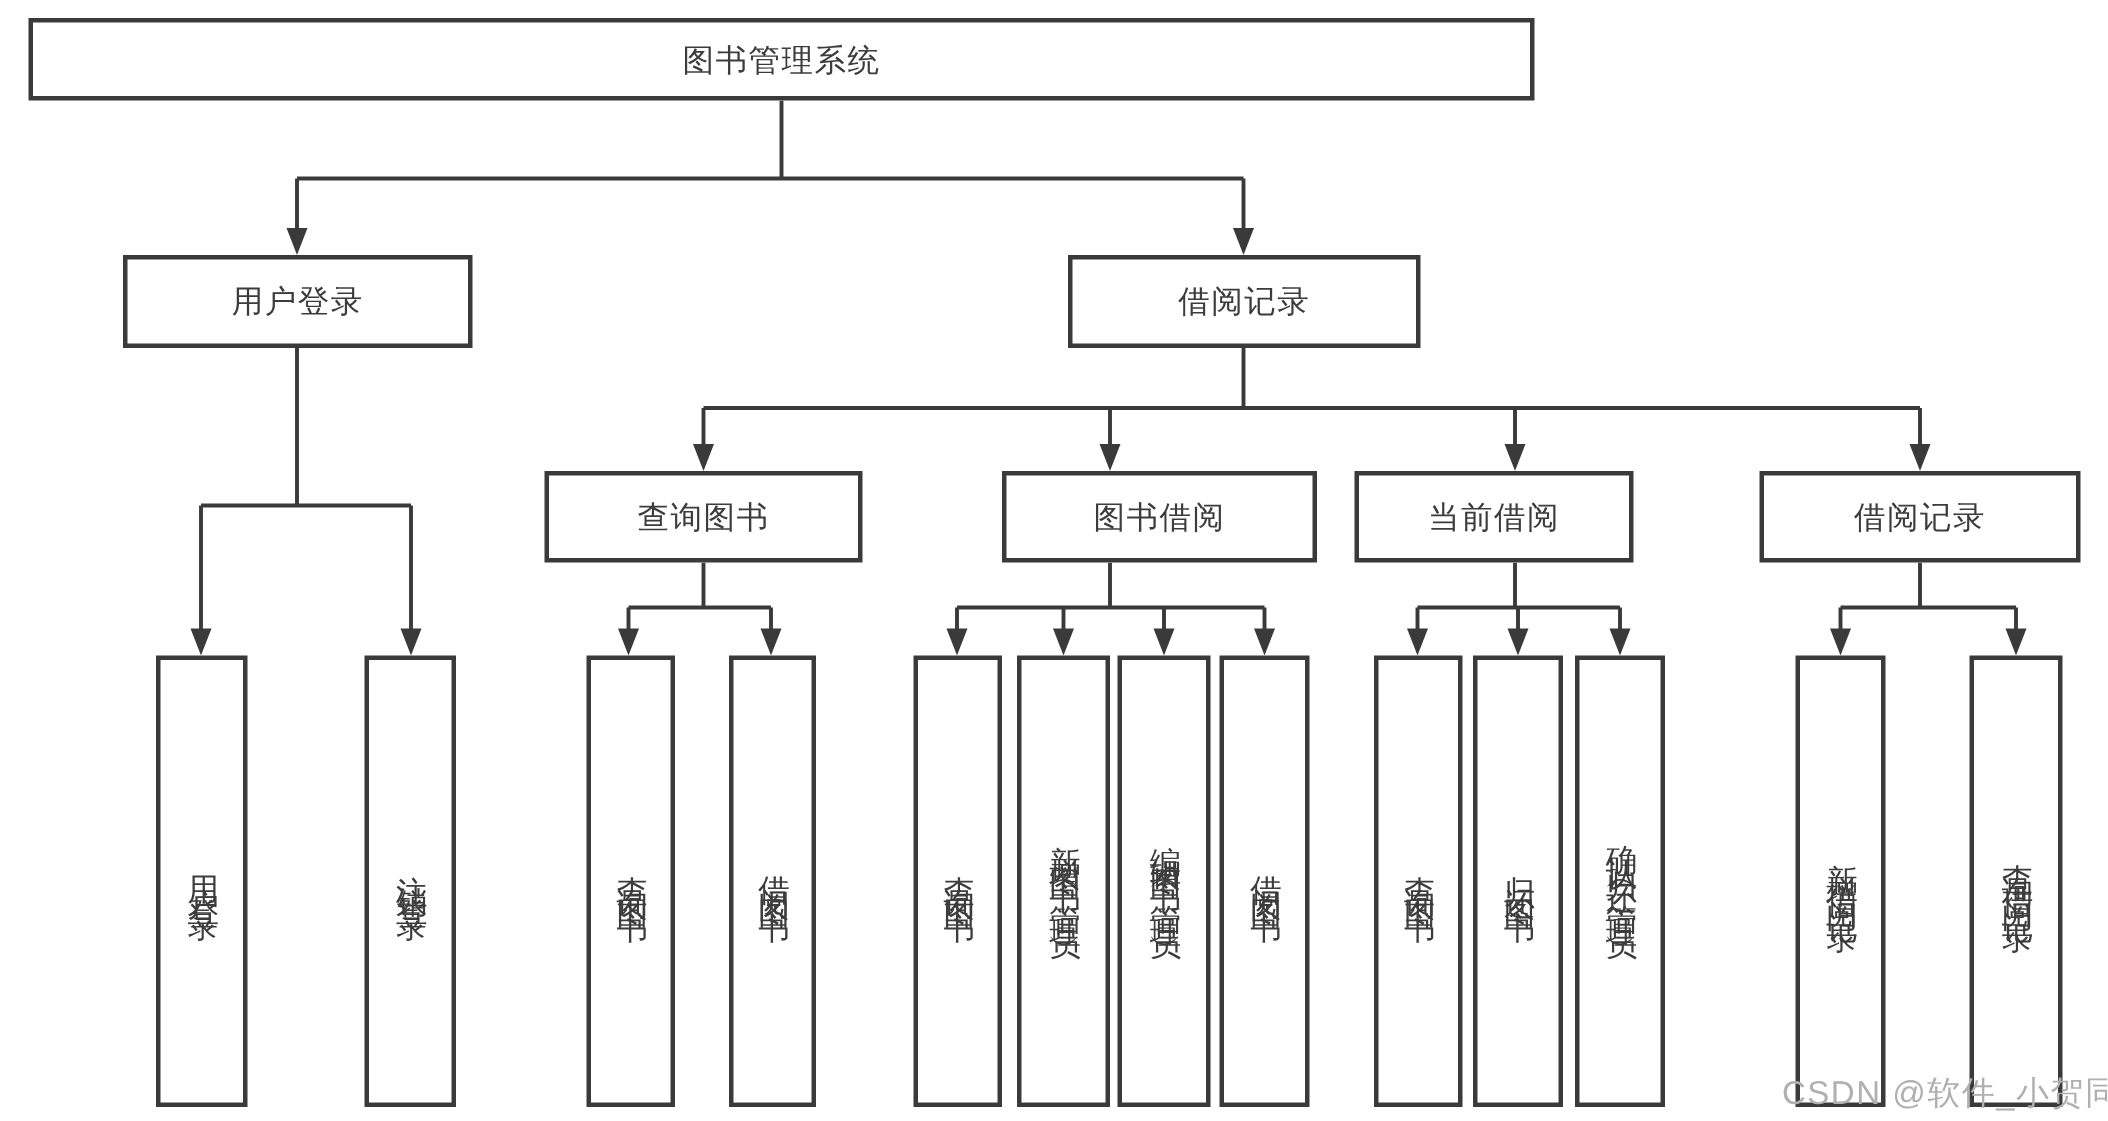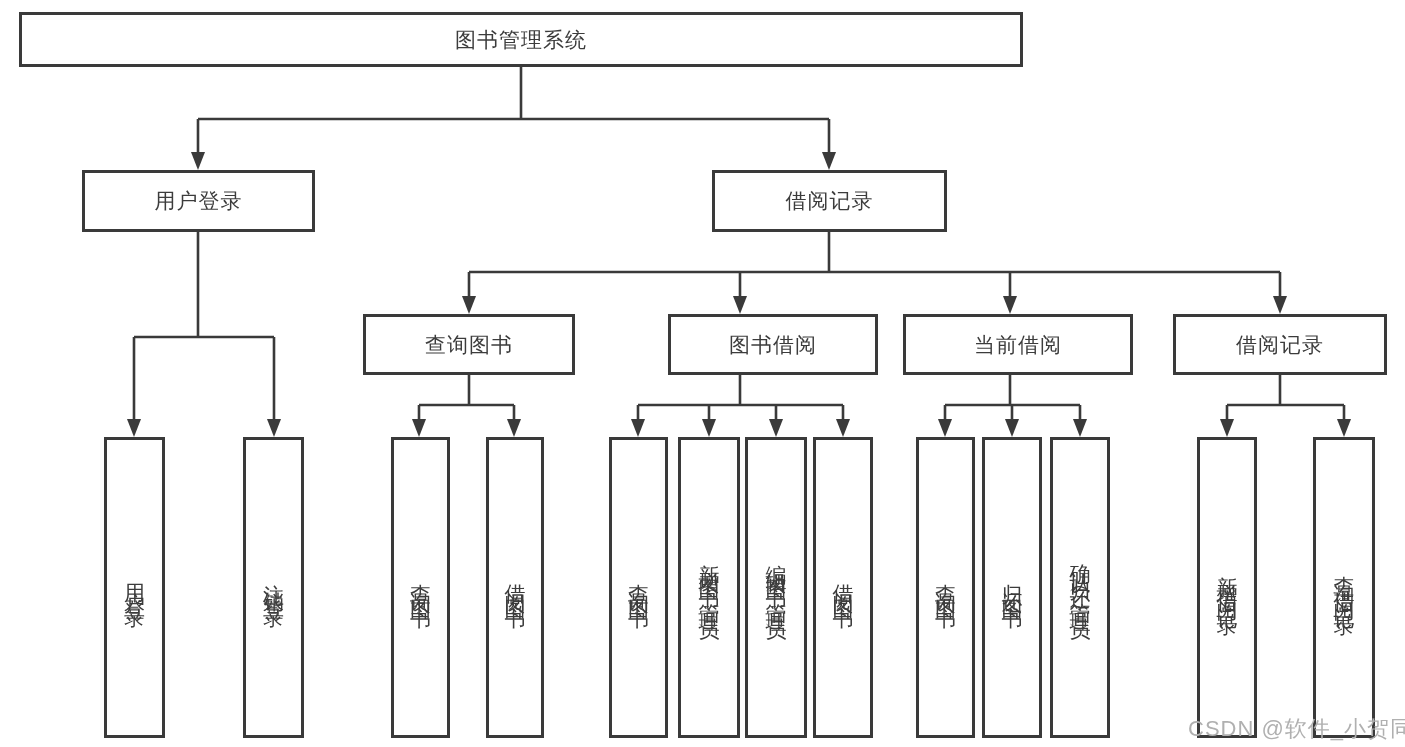--- a/index.html
+++ b/index.html
@@ -23,21 +23,21 @@
     white-space:normal;
   }
   
   #b-root{left:19px;top:12px;width:1004px;height:55px;}
   
   #b-user-login{left:82px;top:170px;width:233px;height:62px;}
   #b-book-mgmt{left:712px;top:170px;width:235px;height:62px;}
   
   #b-recommend{left:363px;top:314px;width:212px;height:61px;}
   #b-borrow{left:656px;top:314px;width:210px;height:61px;margin-left:12px;}
-  #b-current{left:903px;top:314px;width:230px;height:61px;}
+  #b-current{left:903px;top:314px;width:186px;height:61px;}
   #b-records{left:1173px;top:314px;width:214px;height:61px;}
   
   #b-l-login{left:104px;top:437px;width:61px;height:301px;}
   #b-l-logout{left:243px;top:437px;width:61px;height:301px;}
   #b-l-rec-query{left:391px;top:437px;width:59px;height:301px;}
   #b-l-rec-borrow{left:486px;top:437px;width:58px;height:301px;}
   #b-l-bor-query{left:609px;top:437px;width:59px;height:301px;}
   #b-l-bor-add{left:678px;top:437px;width:62px;height:301px;}
   #b-l-bor-edit{left:745px;top:437px;width:62px;height:301px;}
   #b-l-bor-bor{left:813px;top:437px;width:60px;height:301px;}

